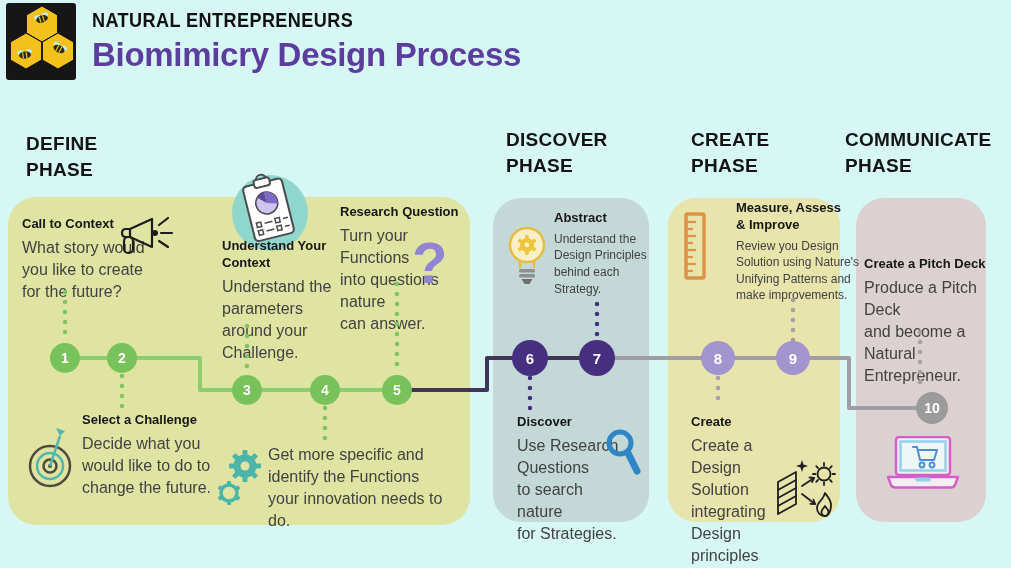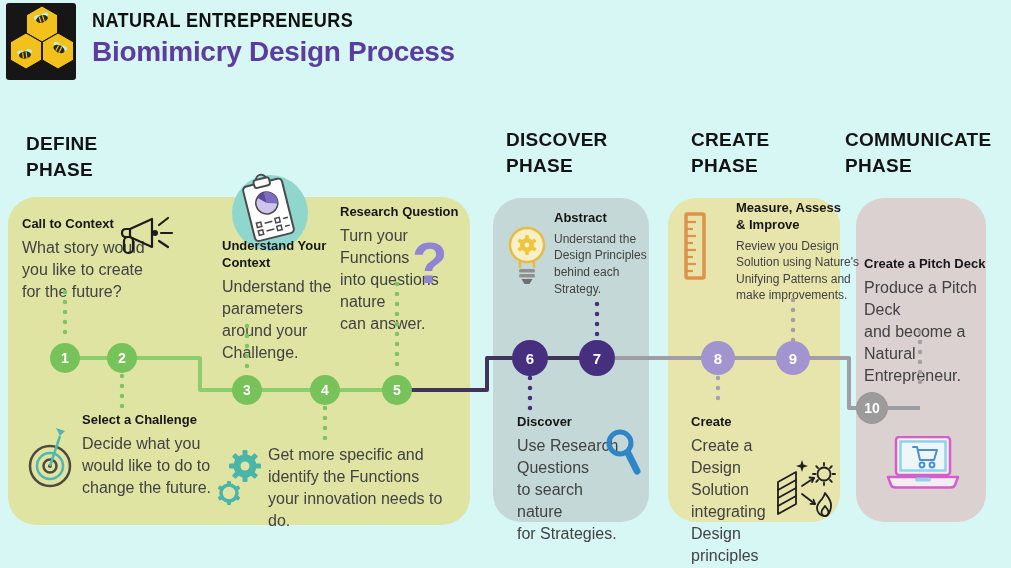--- a/index.html
+++ b/index.html
@@ -8,21 +8,21 @@
     background:#d6f7f4; overflow:hidden;
     font-family:"Liberation Sans", sans-serif;
   }
   .brand {
     position:absolute; left:92px; top:8px;
     font-size:21px; font-weight:600; color:#101010;
     transform:scaleX(0.86); transform-origin:left center; letter-spacing:0.5px;
   }
   .main-title {
     position:absolute; left:92px; top:36px;
-    font-size:28px; font-weight:800; color:#5c3d9e; letter-spacing:-0.3px;
+    font-size:33px; font-weight:800; color:#5c3d9e; letter-spacing:-0.3px;
   }
   .phase-h {
     position:absolute; font-weight:bold; color:#141414;
     font-size:19px; line-height:1.35; text-align:left;
     white-space:pre-line; letter-spacing:0.3px;
   }
   .panel { position:absolute; border-radius:28px; }
   .p-define { left:8px;  top:197px; width:462px; height:328px; background:#dfe4a3; }
   .p-discover { left:493px; top:198px; width:156px; height:324px; background:#c4d9d7; }
   .p-create { left:668px; top:198px; width:172px; height:324px; background:#e7e4ac; }
@@ -344,15 +344,15 @@
 
   <div class="circle c-green" style="left:65px;top:358px">1</div>
   <div class="circle c-green" style="left:122px;top:358px">2</div>
   <div class="circle c-green" style="left:247px;top:390px">3</div>
   <div class="circle c-green" style="left:325px;top:390px">4</div>
   <div class="circle c-green" style="left:397px;top:390px">5</div>
   <div class="circle c-purple" style="left:530px;top:358px">6</div>
   <div class="circle c-purple" style="left:597px;top:358px">7</div>
   <div class="circle c-lav" style="left:718px;top:358px">8</div>
   <div class="circle c-lav" style="left:793px;top:358px">9</div>
-  <div class="circle c-grey" style="left:872px;top:408px">10</div>
+  <div class="circle c-grey" style="left:932px;top:408px">10</div>
 
 </div>
 
 </body></html>

